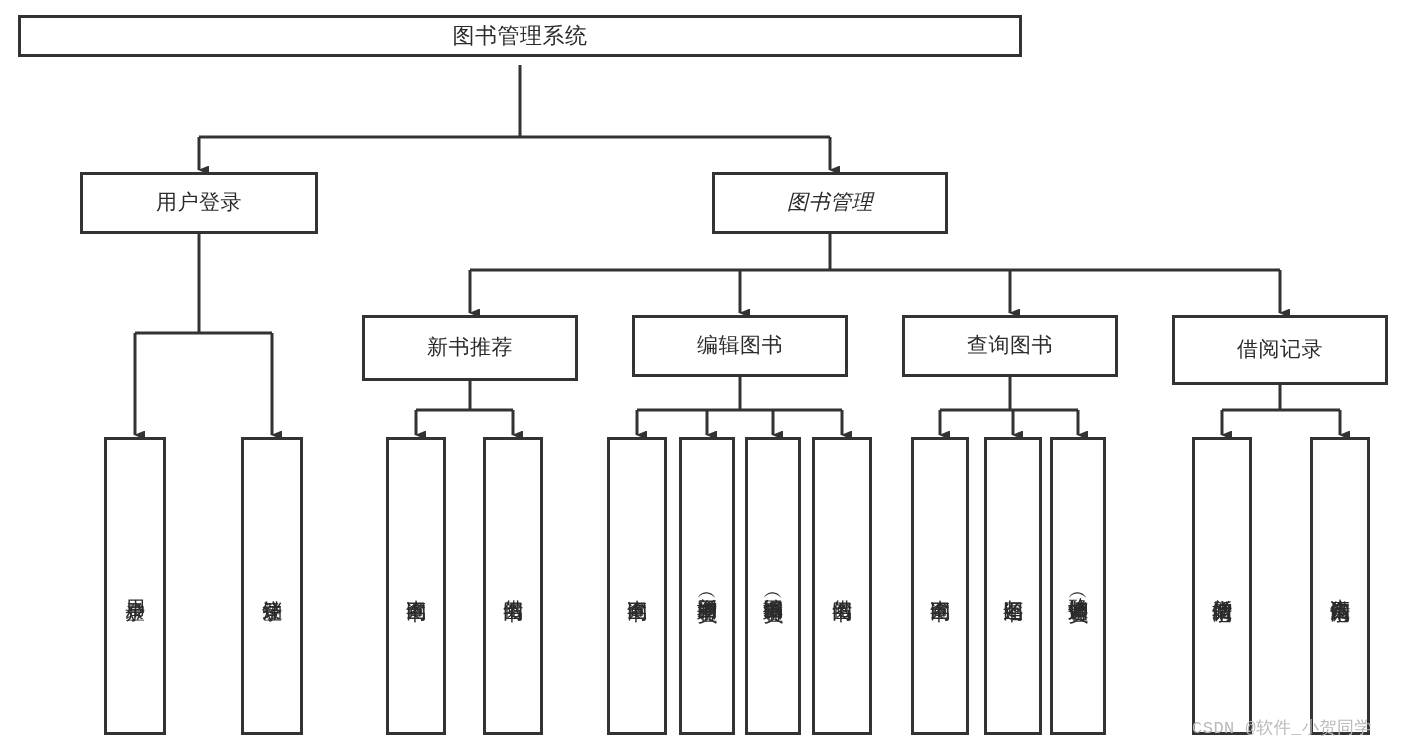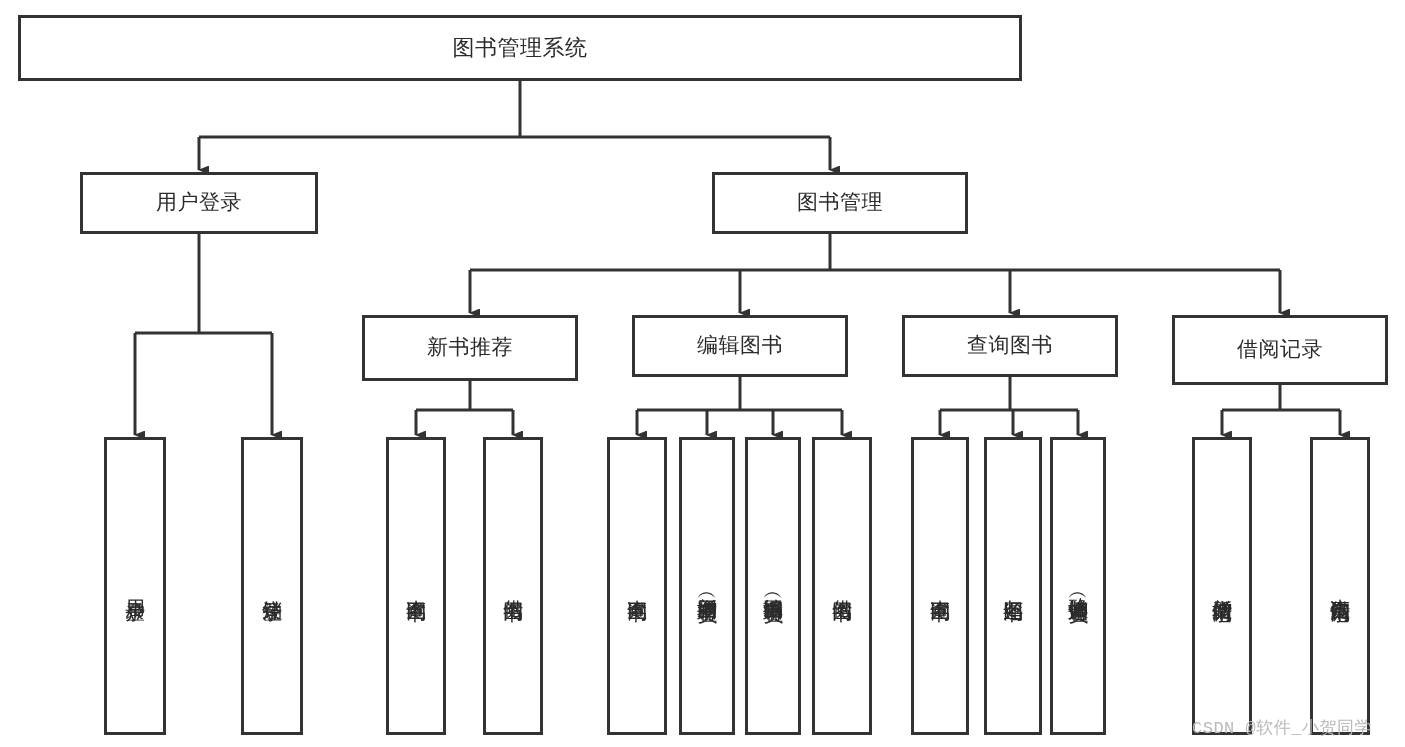--- a/index.html
+++ b/index.html
@@ -113,39 +113,39 @@
         <line x1="1013" y1="410" x2="1013" y2="435" marker-end="url(#arrowhead)"></line>
         <line x1="1078" y1="410" x2="1078" y2="435" marker-end="url(#arrowhead)"></line>
         <line x1="1280" y1="377" x2="1280" y2="410"></line>
         <line x1="1222" y1="410" x2="1340" y2="410"></line>
         <line x1="1222" y1="410" x2="1222" y2="435" marker-end="url(#arrowhead)"></line>
         <line x1="1340" y1="410" x2="1340" y2="435" marker-end="url(#arrowhead)"></line>
       </g>
   </svg>
 
   <div id="nodes">
-      <div class="node root" style="left: 18px; top: 15px; width: 1004px; height: 66px;">
+      <div class="node root" style="left: 18px; top: 15px; width: 1004px; height: 42px;">
         <div class="node-label">图书管理系统</div>
       </div>
       <div class="node branch" style="left: 362px; top: 315px; width: 216px; height: 66px;">
         <div class="node-label">新书推荐</div>
       </div>
       <div class="node branch" style="left: 632px; top: 315px; width: 216px; height: 62px;">
         <div class="node-label">编辑图书</div>
       </div>
       <div class="node branch" style="left: 902px; top: 315px; width: 216px; height: 62px;">
         <div class="node-label">查询图书</div>
       </div>
       <div class="node branch" style="left: 1172px; top: 315px; width: 216px; height: 70px;">
         <div class="node-label">借阅记录</div>
       </div>
       <div class="node branch" style="left: 80px; top: 172px; width: 238px; height: 62px;">
         <div class="node-label">用户登录</div>
       </div>
-      <div class="node branch" style="left: 712px; top: 172px; width: 256px; height: 62px;">
+      <div class="node branch" style="left: 712px; top: 172px; width: 236px; height: 62px; font-style: italic;">
         <div class="node-label">图书管理</div>
       </div>
       <div class="node leaf" style="left: 104px; top: 437px; width: 62px; height: 298px;">
         <div class="node-label">用户登录</div>
       </div>
       <div class="node leaf" style="left: 241px; top: 437px; width: 62px; height: 298px;">
         <div class="node-label">注销登录</div>
       </div>
       <div class="node leaf" style="left: 386px; top: 437px; width: 60px; height: 298px;">
         <div class="node-label">查询图书</div>

